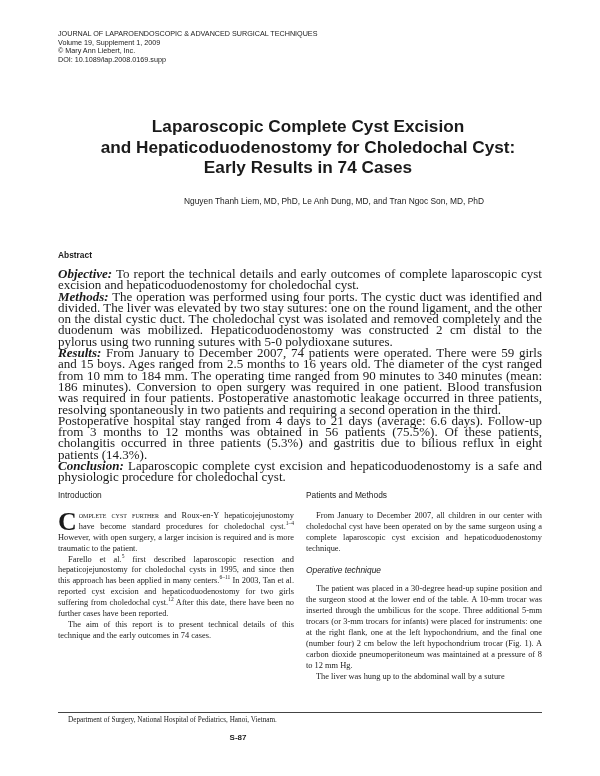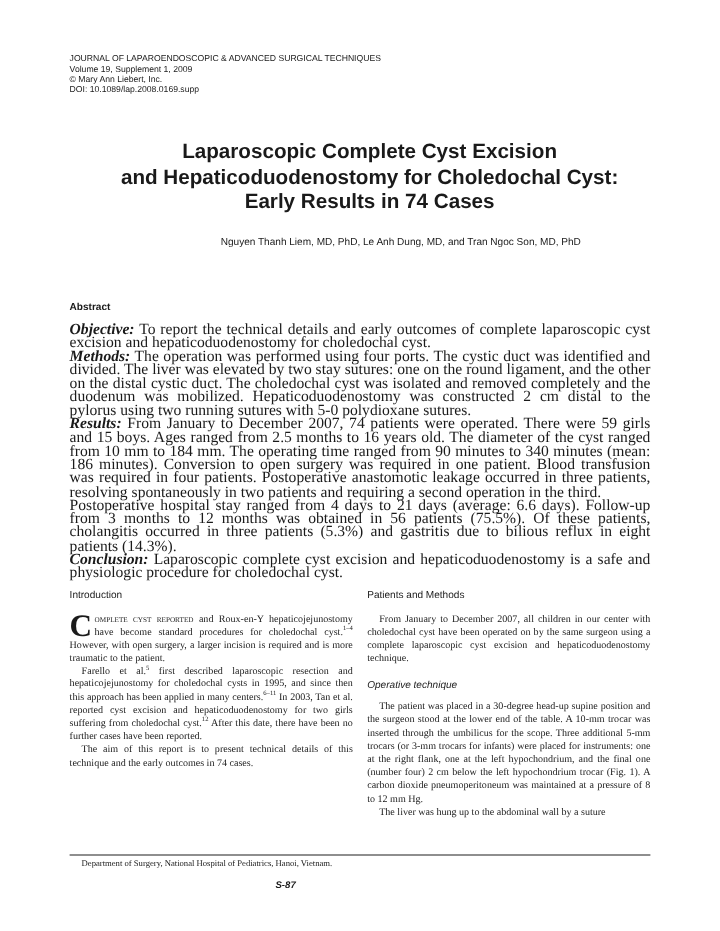--- a/index.html
+++ b/index.html
@@ -1,20 +1,20 @@
 <!DOCTYPE html>
 <html><head>
 <meta charset="utf-8">
 <style>
   html, body { margin: 0; padding: 0; background: #ffffff; }
   body { width: 600px; height: 776px; position: relative; overflow: hidden; color: #1a1a1a; }
   .sans { font-family: "Liberation Sans", "DejaVu Sans", sans-serif; }
   .serif { font-family: "Liberation Serif", "DejaVu Serif", serif; }
 
-  .journal-header { position: absolute; left: 58px; top: 30px; font-size: 7.2px; line-height: 8.6px; margin-top: 15px; }
+  .journal-header { position: absolute; left: 58px; top: 30px; font-size: 7.2px; line-height: 8.6px; }
   .journal-header div { white-space: nowrap; }
 
   .title { position: absolute; left: 0; width: 600px; top: 108px; text-align: center; font-size: 17.2px; line-height: 20.5px; font-weight: normal; }
   .authors { position: absolute; left: 0; width: 600px; top: 196px; text-align: center; font-size: 8.4px; margin-left: 34px; }
 
   .abstract-heading { position: absolute; left: 58px; top: 250px; font-size: 8.4px; font-weight: bold; }
   .abstract { position: absolute; left: 58px; width: 484px; top: 268px; font-size: 13px; line-height: 11.3px; text-align: justify; }
   .abstract p { margin: 0; }
   .abstract .lbl { font-style: italic; font-weight: bold; }
 
@@ -24,21 +24,21 @@
   .sec-h { font-size: 8.4px; font-weight: normal; margin: 0 0 10px 0; }
   .sub-h { font-size: 8.4px; font-style: italic; margin: 10px 0 9px 0; }
   .col p { margin: 0; text-indent: 10px; }
   .col p.first { text-indent: 0; }
   .dropcap { float: left; font-size: 26px; line-height: 20px; margin: 1px 2px 0 0; font-weight: bold; font-family: "Liberation Serif", serif; }
   .smallcaps { font-variant: small-caps; font-size: 8px; }
   sup { font-size: 5.5px; line-height: 0; }
 
   .footnote-rule { position: absolute; left: 58px; top: 712px; width: 484px; height: 0; border-top: 1px solid #444; }
   .footnote { position: absolute; left: 68px; top: 716px; font-size: 7.2px; }
-  .page-num { position: absolute; left: 0; width: 476px; top: 733px; text-align: center; font-size: 8px; font-weight: bold; font-style: italic; }
+  .page-num { position: absolute; left: 0; width: 476px; top: 733px; text-align: center; font-size: 8px; font-weight: bold; }
 </style>
 </head>
 <body>
 
 <div class="journal-header sans">
   <div>JOURNAL OF LAPAROENDOSCOPIC &amp; ADVANCED SURGICAL TECHNIQUES</div>
   <div>Volume 19, Supplement 1, 2009</div>
   <div>© Mary Ann Liebert, Inc.</div>
   <div>DOI: 10.1089/lap.2008.0169.supp</div>
 </div>
@@ -56,21 +56,21 @@
 <div class="abstract serif">
   <p><span class="lbl">Objective:</span><span> To report the technical details and early outcomes of complete laparoscopic cyst excision and hepaticoduodenostomy for choledochal cyst.</span></p>
   <p><span class="lbl">Methods:</span><span> The operation was performed using four ports. The cystic duct was identified and divided. The liver was elevated by two stay sutures: one on the round ligament, and the other on the distal cystic duct. The choledochal cyst was isolated and removed completely and the duodenum was mobilized. Hepaticoduodenostomy was constructed 2 cm distal to the pylorus using two running sutures with 5-0 polydioxane sutures.</span></p>
   <p><span class="lbl">Results:</span><span> From January to December 2007, 74 patients were operated. There were 59 girls and 15 boys. Ages ranged from 2.5 months to 16 years old. The diameter of the cyst ranged from 10 mm to 184 mm. The operating time ranged from 90 minutes to 340 minutes (mean: 186 minutes). Conversion to open surgery was required in one patient. Blood transfusion was required in four patients. Postoperative anastomotic leakage occurred in three patients, resolving spontaneously in two patients and requiring a second operation in the third.</span></p>
   <p>Postoperative hospital stay ranged from 4 days to 21 days (average: 6.6 days). Follow-up from 3 months to 12 months was obtained in 56 patients (75.5%). Of these patients, cholangitis occurred in three patients (5.3%) and gastritis due to bilious reflux in eight patients (14.3%).</p>
   <p><span class="lbl">Conclusion:</span><span> Laparoscopic complete cyst excision and hepaticoduodenostomy is a safe and physiologic procedure for choledochal cyst.</span></p>
 </div>
 
 <div class="col col-left serif">
   <div class="sec-h sans">Introduction</div>
-  <p class="first"><span class="dropcap">C</span><span class="smallcaps">omplete cyst reported</span><span> and Roux-en-Y hepaticojejunostomy have become standard procedures for choledochal cyst.</span><sup>1–4</sup><span> However, with open surgery, a larger incision is required and is more traumatic to the patient.</span></p>
+  <p class="first"><span class="dropcap">C</span><span class="smallcaps">omplete cyst further</span><span> and Roux-en-Y hepaticojejunostomy have become standard procedures for choledochal cyst.</span><sup>1–4</sup><span> However, with open surgery, a larger incision is required and is more traumatic to the patient.</span></p>
   <p><span>Farello et al.</span><sup>5</sup><span> first described laparoscopic resection and hepaticojejunostomy for choledochal cysts in 1995, and since then this approach has been applied in many centers.</span><sup>6–11</sup><span> In 2003, Tan et al. reported cyst excision and hepaticoduodenostomy for two girls suffering from choledochal cyst.</span><sup>12</sup><span> After this date, there have been no further cases have been reported.</span></p>
   <p>The aim of this report is to present technical details of this technique and the early outcomes in 74 cases.</p>
 </div>
 
 <div class="col col-right serif">
   <div class="sec-h sans">Patients and Methods</div>
   <p>From January to December 2007, all children in our center with choledochal cyst have been operated on by the same surgeon using a complete laparoscopic cyst excision and hepaticoduodenostomy technique.</p>
   <div class="sub-h sans">Operative technique</div>
   <p>The patient was placed in a 30-degree head-up supine position and the surgeon stood at the lower end of the table. A 10-mm trocar was inserted through the umbilicus for the scope. Three additional 5-mm trocars (or 3-mm trocars for infants) were placed for instruments: one at the right flank, one at the left hypochondrium, and the final one (number four) 2 cm below the left hypochondrium trocar (Fig. 1). A carbon dioxide pneumoperitoneum was maintained at a pressure of 8 to 12 mm Hg.</p>
   <p>The liver was hung up to the abdominal wall by a suture</p>

